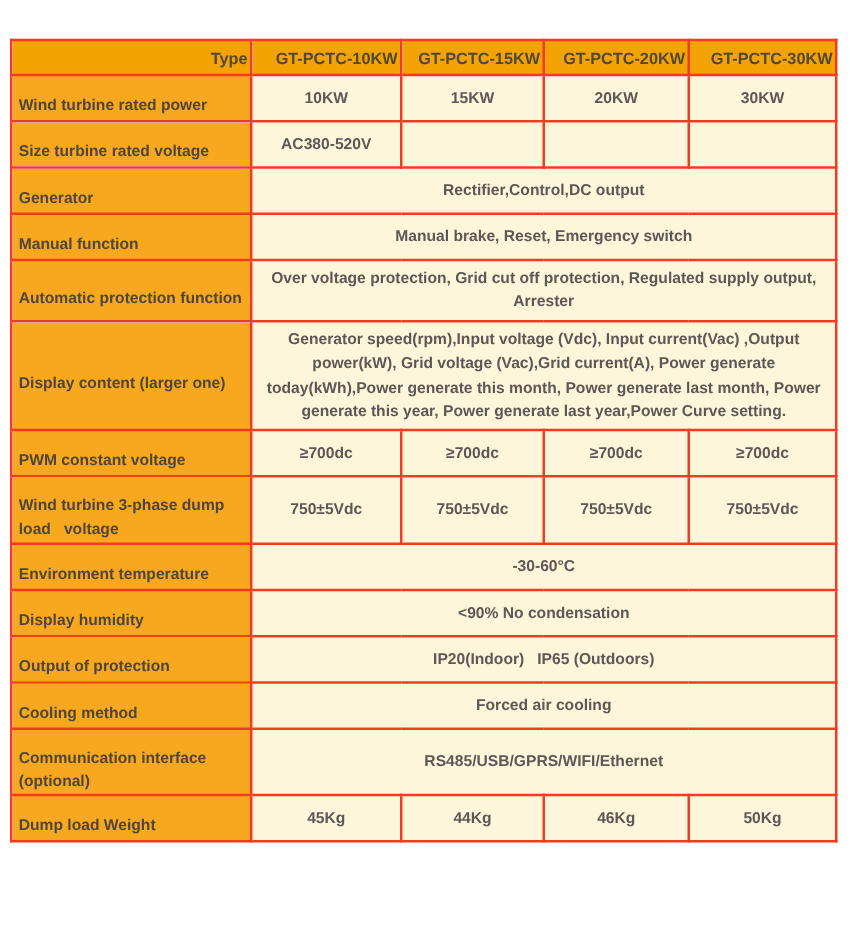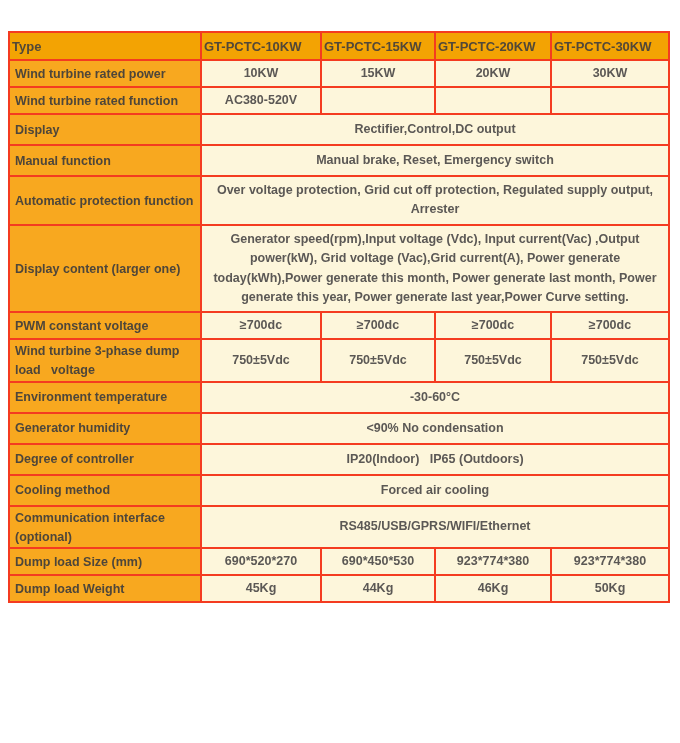--- a/index.html
+++ b/index.html
@@ -26,37 +26,37 @@
     border:2px solid var(--border-red);
     font-weight:bold;
     vertical-align:middle;
     overflow:hidden;
   }
   .spec th{
     background:var(--header-bg);
     color:var(--header-text);
     font-size:13px;
     height:24px;
-    text-align:left;
+    text-align:right;
     padding:1px 2px;
   }
   .spec td{
     background:var(--cell-bg);
     color:var(--cell-text);
     font-size:12.5px;
     line-height:1.55;
     text-align:center;
     height:21px;
     padding:2px 4px;
   }
   .spec td.label{
     background:var(--label-bg);
     color:var(--label-text);
     text-align:left;
-    padding:2px 3px 1px 5px;
+    padding:13px 3px 1px 5px;
     line-height:1.5;
   }
   .spec td.span-cell{
     padding:4px 6px;
   }
 </style>
 </head>
 <body>
 
 <div class="page">
@@ -79,28 +79,28 @@
     </thead>
     <tbody>
         <tr>
           <td class="label">Wind turbine rated power</td>
           <td>10KW</td>
           <td>15KW</td>
           <td>20KW</td>
           <td>30KW</td>
         </tr>
         <tr>
-          <td class="label">Wind turbine rated function</td>
+          <td class="label">Size turbine rated voltage</td>
           <td>AC380-520V</td>
           <td></td>
           <td></td>
           <td></td>
         </tr>
         <tr>
-          <td class="label">Display</td>
+          <td class="label">Generator</td>
           <td class="span-cell" colspan="4">Rectifier,Control,DC output</td>
         </tr>
         <tr>
           <td class="label">Manual function</td>
           <td class="span-cell" colspan="4">Manual brake, Reset, Emergency switch</td>
         </tr>
         <tr>
           <td class="label">Automatic protection function</td>
           <td class="span-cell" colspan="4">Over voltage protection, Grid cut off protection, Regulated supply output, Arrester</td>
         </tr>
@@ -120,41 +120,34 @@
           <td>750±5Vdc</td>
           <td>750±5Vdc</td>
           <td>750±5Vdc</td>
           <td>750±5Vdc</td>
         </tr>
         <tr>
           <td class="label">Environment temperature</td>
           <td class="span-cell" colspan="4">-30-60°C</td>
         </tr>
         <tr>
-          <td class="label">Generator humidity</td>
+          <td class="label">Display humidity</td>
           <td class="span-cell" colspan="4">&lt;90% No condensation</td>
         </tr>
         <tr>
-          <td class="label">Degree of controller</td>
+          <td class="label">Output of protection</td>
           <td class="span-cell" colspan="4">IP20(Indoor)&nbsp;&nbsp; IP65 (Outdoors)</td>
         </tr>
         <tr>
           <td class="label">Cooling method</td>
           <td class="span-cell" colspan="4">Forced air cooling</td>
         </tr>
         <tr>
           <td class="label">Communication interface (optional)</td>
           <td class="span-cell" colspan="4">RS485/USB/GPRS/WIFI/Ethernet</td>
-        </tr>
-        <tr>
-          <td class="label">Dump load Size (mm)</td>
-          <td>690*520*270</td>
-          <td>690*450*530</td>
-          <td>923*774*380</td>
-          <td>923*774*380</td>
         </tr>
         <tr>
           <td class="label">Dump load Weight</td>
           <td>45Kg</td>
           <td>44Kg</td>
           <td>46Kg</td>
           <td>50Kg</td>
         </tr>
       </tbody>
   </table>

